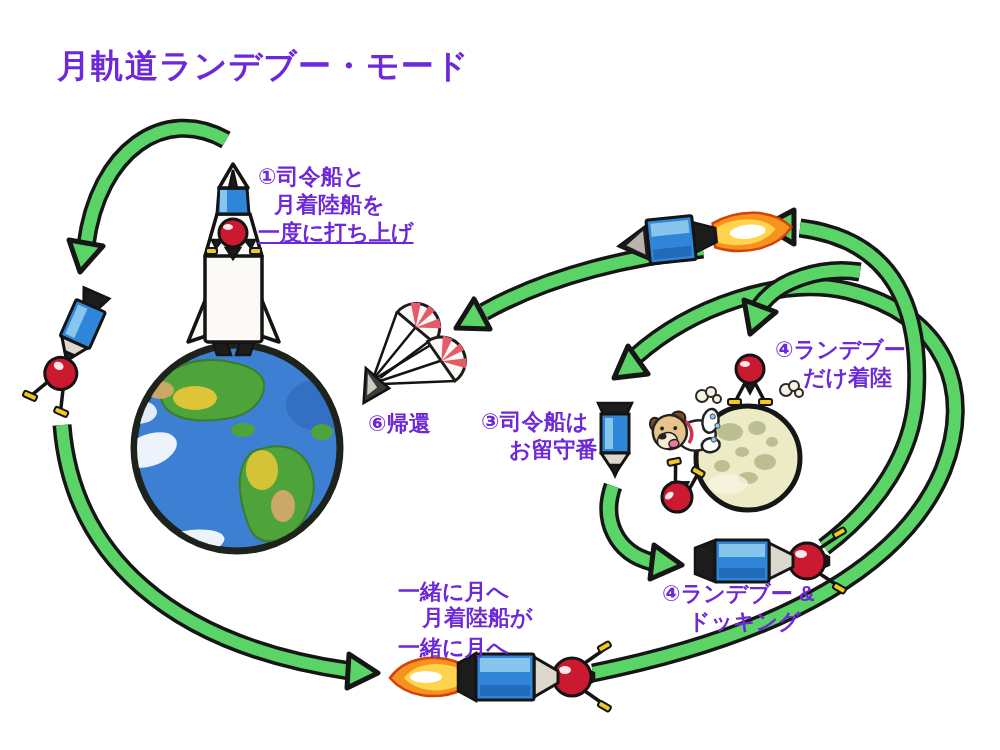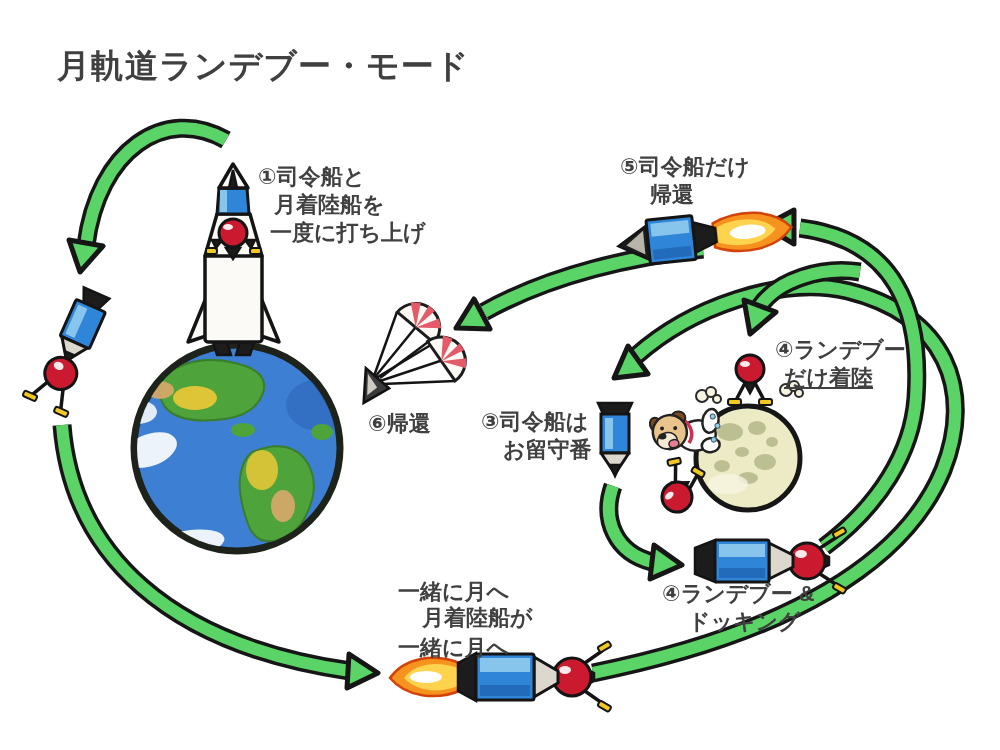--- a/index.html
+++ b/index.html
@@ -1,19 +1,19 @@
 <!DOCTYPE html>
 <html style="--arrow-green: #5bd467; --ink: #161616; --module-blue: #2f86d8; --lm-red: #cb1a30; --flame-orange: #f6921e; --flame-yellow: #ffd34d; --moon-fill: #edeac6; --earth-ocean: #3d80d3; --earth-land: #4fa33b; --pad-yellow: #f2c921;"><head>
 <meta charset="utf-8">
 <style>
   html,body{margin:0;padding:0;background:#ffffff;}
   .canvas{position:relative;width:1000px;height:750px;background:#ffffff;overflow:hidden;
           font-family:"Liberation Sans","DejaVu Sans",sans-serif;color:#111;}
   .canvas svg{position:absolute;left:0;top:0;}
-  .label{position:absolute;font-weight:800;font-size:22px;line-height:28px;letter-spacing:0px;color:#404040;white-space:nowrap;}
+  .label{position:absolute;font-weight:800;font-size:22px;line-height:28px;letter-spacing:0px;color:#6d28d9;white-space:nowrap;}
   .title{font-size:33px;letter-spacing:1px;}
   
   .arrow-under{fill:none;stroke:var(--ink,#161616);stroke-width:19;}
   .arrow-over{fill:none;stroke:var(--arrow-green,#5bd467);stroke-width:12;}
   .arrow-head{fill:var(--arrow-green,#5bd467);stroke:var(--ink,#161616);stroke-width:5;stroke-linejoin:round;}
   .blue-module{fill:var(--module-blue,#2f86d8);stroke:#141414;stroke-width:3;}
   .lm-sphere{fill:var(--lm-red,#cb1a30);stroke:#141414;stroke-width:3;}
   .flame-outer{fill:var(--flame-orange,#f6921e);stroke:#d2420a;stroke-width:2.5;}
   .flame-mid{fill:var(--flame-yellow,#ffd34d);stroke:none;}
   .pad{fill:var(--pad-yellow,#f2c921);stroke:#141414;stroke-width:2;}
@@ -275,40 +275,36 @@
     <ellipse cx="-5" cy="24" rx="5" ry="4" fill="#ffffff" opacity="0.9"></ellipse>
   </g>
 
 </svg>
 
 <div class="label title" style="left:57px;top:52px;">月軌道ランデブー・モード</div>
 
 <div class="label" style="left:258px;top:163px;">
   <div>①司令船と</div>
   <div style="margin-left:16px;">月着陸船を</div>
-  <div style="margin-left:12px;">一度に打ち上げ</div>
-</div>
-
-<div class="label" style="left:620px;top:153px;">
-  <div>⑤司令船だけ</div>
-  <div style="margin-left:30px;">帰還</div>
-</div>
+  <div style="margin-left:0;text-decoration:underline;">一度に打ち上げ</div>
+</div>
+
 
 <div class="label" style="left:368px;top:410px;">
   <div>⑥帰還</div>
 </div>
 
 <div class="label" style="left:481px;top:408px;">
   <div>③司令船は</div>
-  <div style="margin-left:22px;">お留守番</div>
+  <div style="margin-left:28px;">お留守番</div>
 </div>
 
 <div class="label" style="left:775px;top:336px;">
   <div>④ランデブー</div>
-  <div style="margin-left:9px;text-decoration:underline;">だけ着陸</div>
+  <div style="margin-left:28px;">だけ着陸</div>
 </div>
 
 <div class="label" style="left:662px;top:580px;">
   <div>④ランデブー &amp;</div>
   <div style="margin-left:26px;">ドッキング</div>
 </div>
 
 <div class="label" style="left:398px;top:578px;">
   <div>一緒に月へ</div>
   <div style="margin-left:24px;font-family:Liberation Mono, monospace;">月着陸船が</div>

